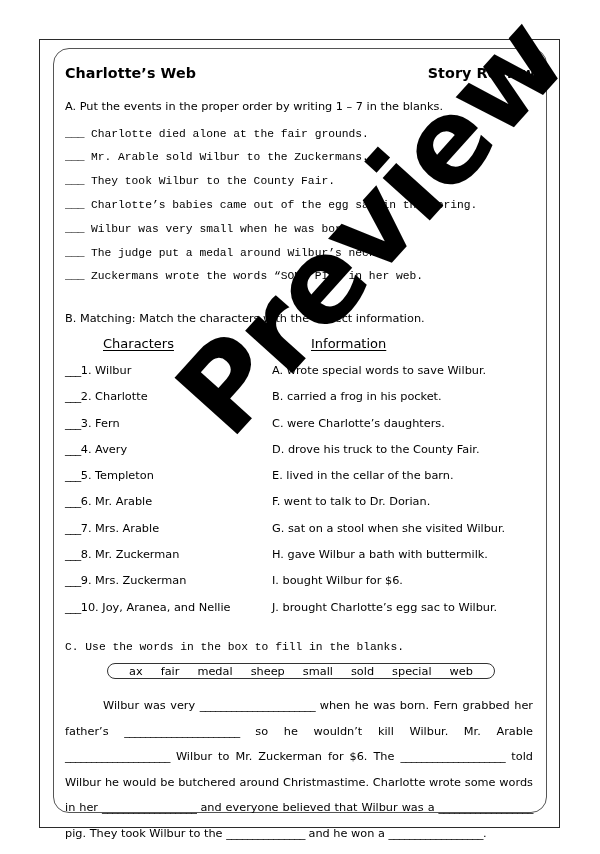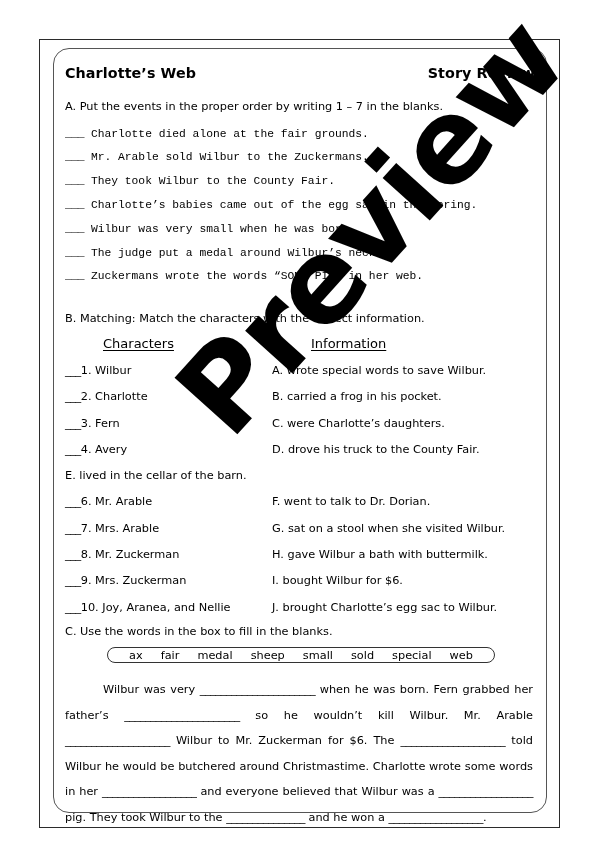--- a/index.html
+++ b/index.html
@@ -92,21 +92,21 @@
   .match-row {
     display: flex;
     margin-top: 15px;
     font-size: 11.3px;
     white-space: pre;
   }
   .match-row .col-a { width: 207px; }
   .match-row .col-b { flex: 1; }
 
   
-  #section-c-prompt { margin-top: 13px; font-size: 11.3px; }
+  #section-c-prompt { margin-top: 29px; font-size: 11.3px; font-family: Liberation Mono, monospace; }
 
   #word-bank {
     margin-top: 10px;
     margin-left: 42px;
     width: 388px;
     height: 16px;
     border: 1px solid #333333;
     border-radius: 14px;
     box-sizing: border-box;
     display: flex;
@@ -172,21 +172,21 @@
   <div id="section-b-prompt">B. Matching: Match the characters with the correct information.</div>
   <div class="match-head">
     <div class="col-a"><span>Characters</span></div>
     <div class="col-b"><span>Information</span></div>
   </div>
   <div id="matching-rows">
       <div class="match-row"><div class="col-a"><span class="blk">___</span><span>1. Wilbur</span></div><div class="col-b">A. wrote special words to save Wilbur.</div></div>
       <div class="match-row"><div class="col-a"><span class="blk">___</span><span>2. Charlotte</span></div><div class="col-b">B. carried a frog in his pocket.</div></div>
       <div class="match-row"><div class="col-a"><span class="blk">___</span><span>3. Fern</span></div><div class="col-b">C. were Charlotte’s daughters.</div></div>
       <div class="match-row"><div class="col-a"><span class="blk">___</span><span>4. Avery</span></div><div class="col-b">D. drove his truck to the County Fair.</div></div>
-      <div class="match-row"><div class="col-b">E. lived in the cellar of the barn.</div></div>
+      <div class="match-row"><div class="col-a"><span class="blk">___</span><span>5. Templeton</span></div><div class="col-b">E. lived in the cellar of the barn.</div></div>
       <div class="match-row"><div class="col-a"><span class="blk">___</span><span>6. Mr. Arable</span></div><div class="col-b">F. went to talk to Dr. Dorian.</div></div>
       <div class="match-row"><div class="col-a"><span class="blk">___</span><span>7. Mrs. Arable</span></div><div class="col-b">G. sat on a stool when she visited Wilbur.</div></div>
       <div class="match-row"><div class="col-a"><span class="blk">___</span><span>8. Mr. Zuckerman</span></div><div class="col-b">H. gave Wilbur a bath with buttermilk.</div></div>
       <div class="match-row"><div class="col-a"><span class="blk">___</span><span>9. Mrs. Zuckerman</span></div><div class="col-b">I. bought Wilbur for $6.</div></div>
       <div class="match-row"><div class="col-a"><span class="blk">___</span><span>10. Joy, Aranea, and Nellie</span></div><div class="col-b">J. brought Charlotte’s egg sac to Wilbur.</div></div>
     </div>
 
   <div id="section-c-prompt">C. Use the words in the box to fill in the blanks.</div>
   <div id="word-bank">
       <span class="bank-word">ax</span>

